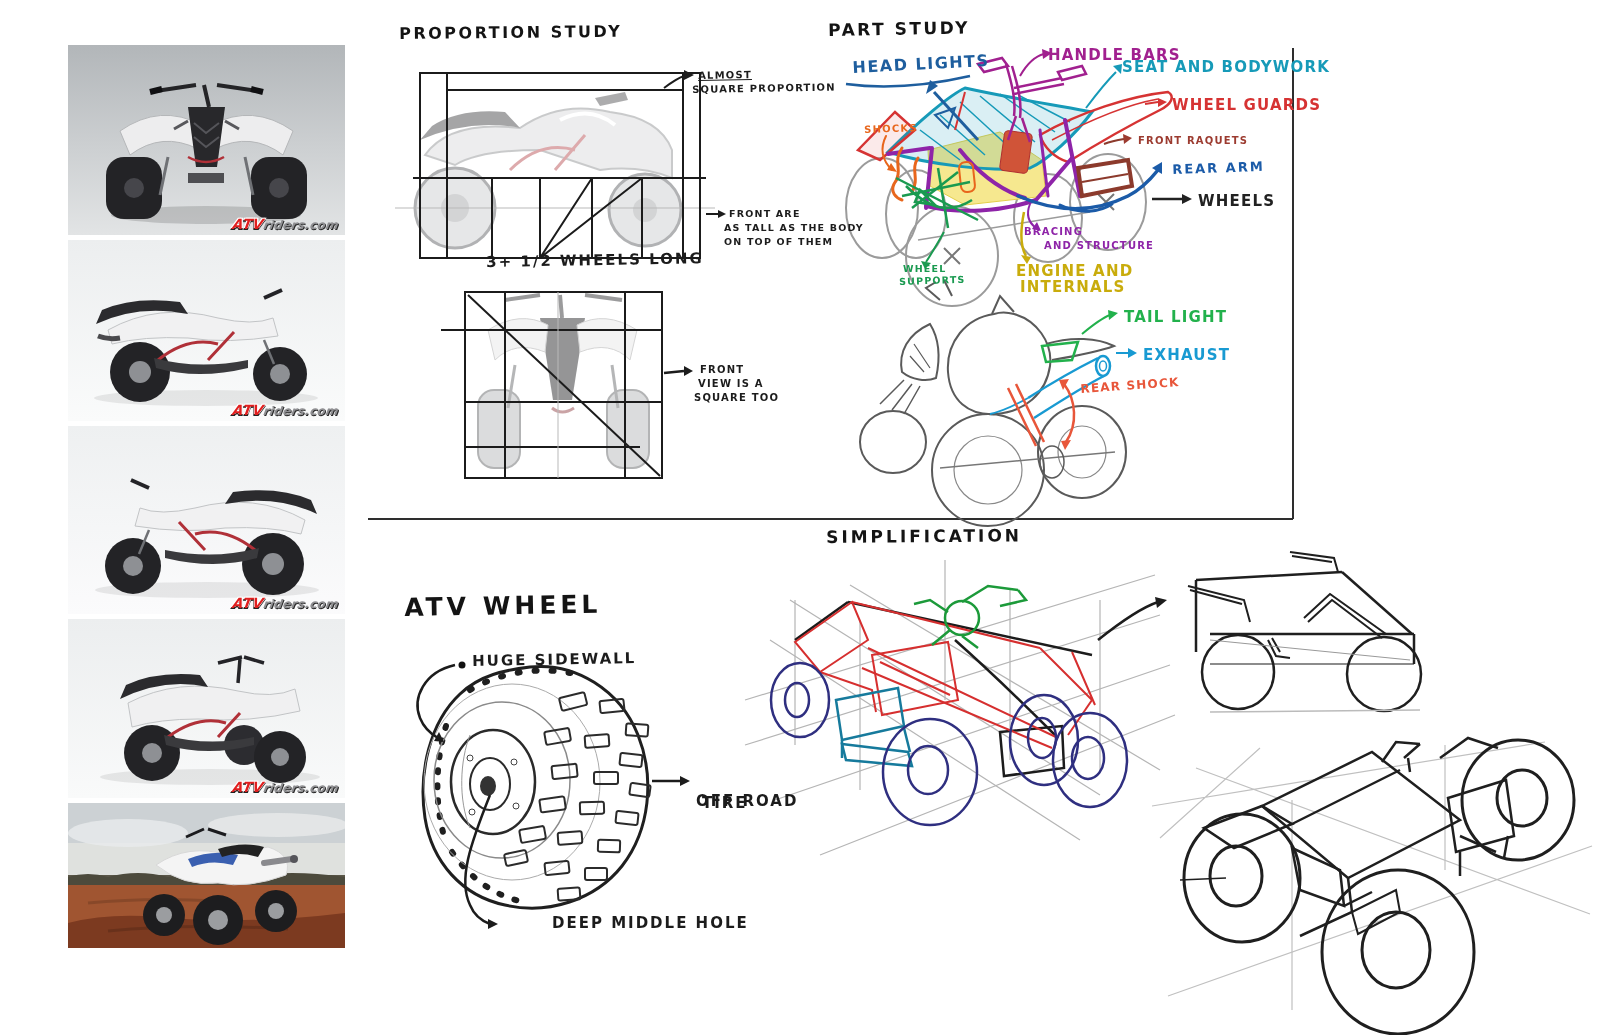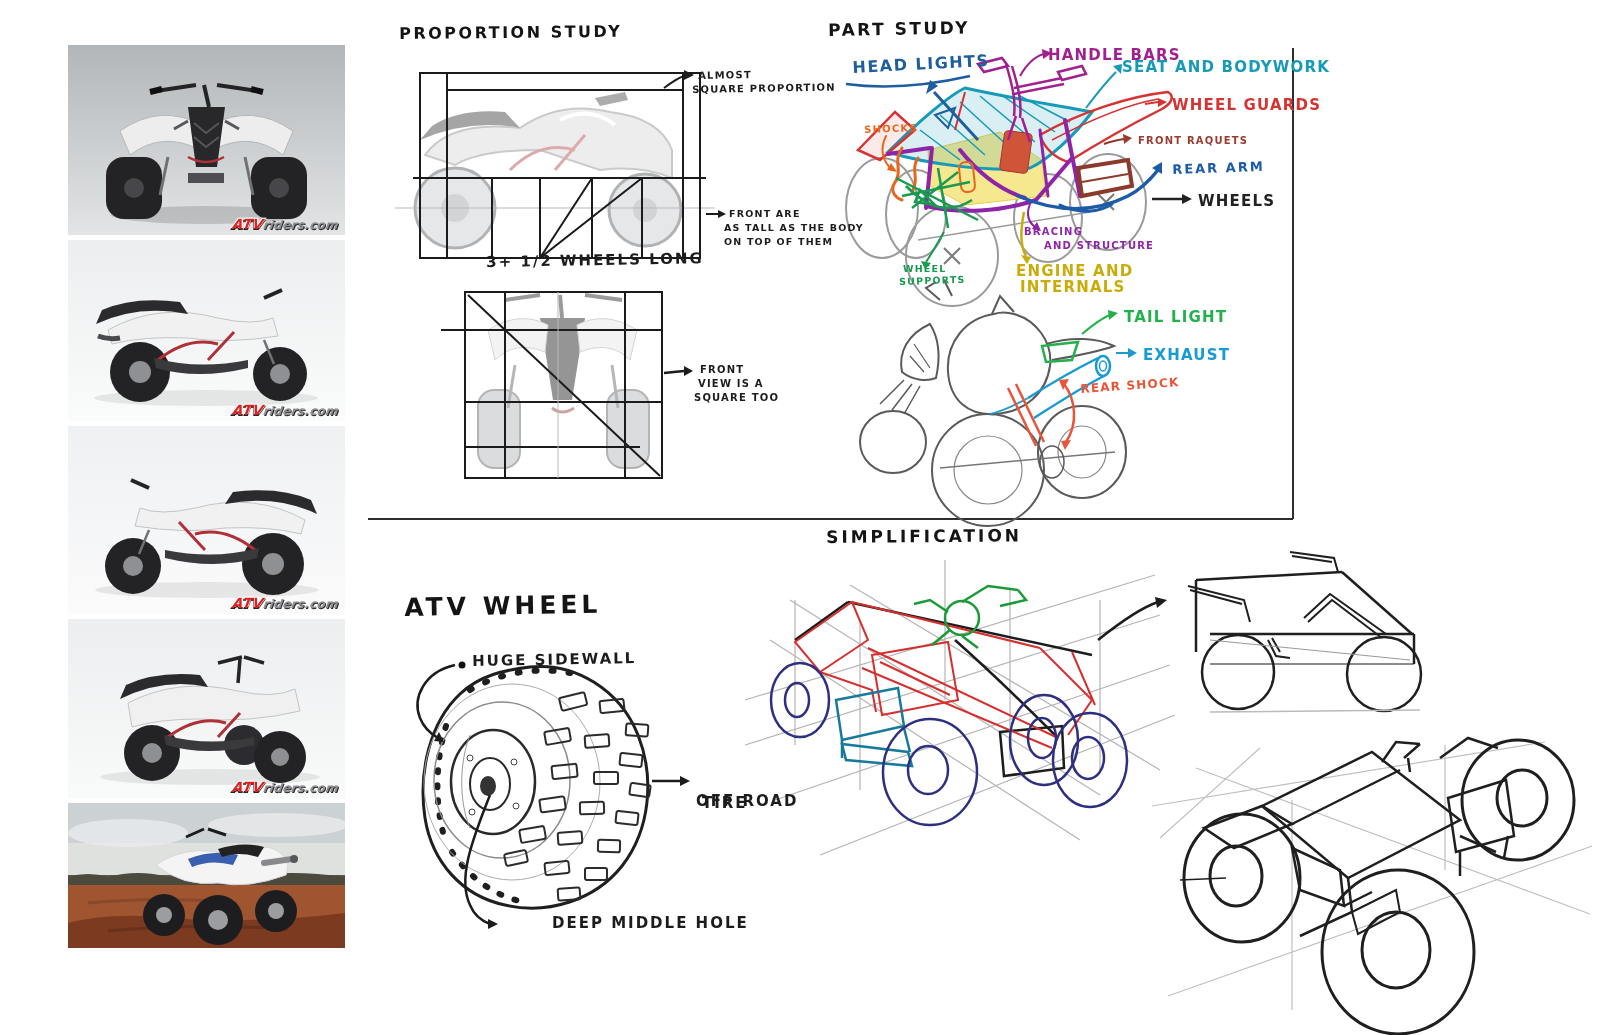--- a/index.html
+++ b/index.html
@@ -468,21 +468,21 @@
         <path d="M1352,912 L1396,890 L1400,912 L1358,934 Z" stroke-width="2"></path>
         <path d="M1344,906 L1372,892"></path>
         <path d="M1460,836 L1496,852"></path>
         <path d="M1180,880 L1226,878" stroke-width="1.5"></path>
       </g>
     </g>
   </svg>
 
   <span class="lbl h h-prop" style="left:399px;top:24px;">PROPORTION STUDY</span>
 
-  <span class="lbl s10" style="left:698px;top:70px;transform:rotate(-1deg);">ALMOST</span>
+  <span class="lbl s10" style="left:698px;top:70px;transform:rotate(-1deg);text-decoration:underline;">ALMOST</span>
   <span class="lbl s10" style="left:692px;top:84px;transform:rotate(-1deg);">SQUARE PROPORTION</span>
 
   <span class="lbl s9" style="left:729px;top:208px;">FRONT ARE</span>
   <span class="lbl s9" style="left:724px;top:222px;">AS TALL AS THE BODY</span>
   <span class="lbl s9" style="left:724px;top:236px;">ON TOP OF THEM</span>
 
   <span class="lbl s15" style="left:486px;top:253px;transform:rotate(-1deg);">3+ 1/2 WHEELS LONG</span>
 
   <span class="lbl s10" style="left:700px;top:364px;">FRONT</span>
   <span class="lbl s10" style="left:698px;top:378px;">VIEW IS A</span>

